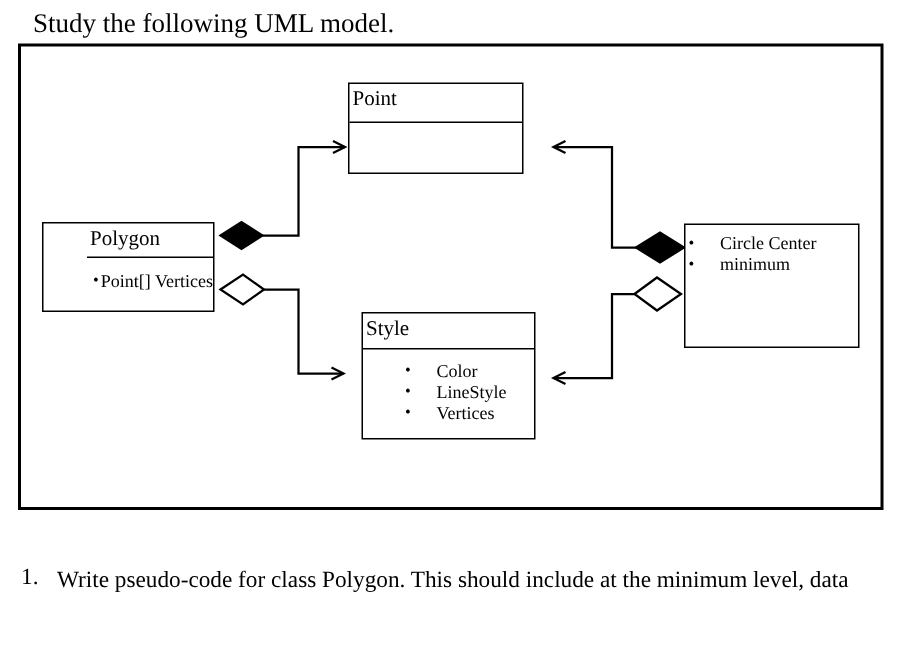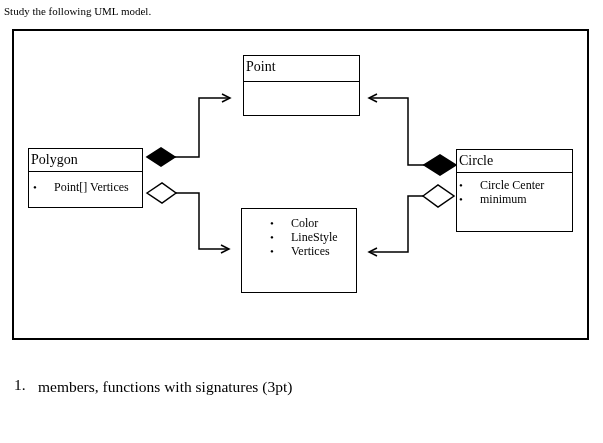--- a/index.html
+++ b/index.html
@@ -7,22 +7,22 @@
   body {
     width: 603px; height: 443px;
     font-family: "Liberation Serif", "DejaVu Serif", serif;
     color: #000000;
     position: relative;
     overflow: hidden;
   }
   .page { position: absolute; inset: 0; width: 603px; height: 443px; }
 
   .doc-title {
-    position: absolute; left: 4px; top: 5px;
-    font-size: 11px; white-space: nowrap;
+    position: absolute; left: 22px; top: 5px;
+    font-size: 18px; white-space: nowrap;
   }
 
   .frame {
     position: absolute; left: 12px; top: 29px;
     width: 577px; height: 311px;
     border: 2px solid #000000;
     background: #ffffff;
   }
 
   svg.overlay {
@@ -42,23 +42,23 @@
   .uml-title {
     border-bottom: 1.5px solid #000000;
     font-size: 14px; line-height: 1.25;
     padding: 2px 0 0 2px;
     white-space: nowrap; overflow: hidden;
   }
   .uml-body { font-size: 12px; }
   .attr { display: flex; line-height: 14px; white-space: nowrap; }
   .bullet { display: inline-block; width: 21px; font-size: 11px; line-height: 14px; }
 
-  #cls-point  { left: 243px; top: 55px;  width: 117px; height: 61px; }
+  #cls-point  { left: 232px; top: 55px;  width: 117px; height: 61px; }
   #cls-point .uml-title { height: 26px; }
-  #cls-polygon { left: 28px; top: 148px; width: 115px; height: 60px; }
+  #cls-polygon { left: 28px; top: 148px; width: 115px; height: 60px; padding-left: 29px; }
   #cls-polygon .uml-title { height: 23px; }
   #cls-polygon .uml-body { padding: 8px 0 0 4px; }
   #cls-style  { left: 241px; top: 208px; width: 116px; height: 85px; }
   #cls-style .uml-title { height: 24px; }
   #cls-style .uml-body { padding: 7px 0 0 28px; }
   #cls-circle { left: 456px; top: 149px; width: 117px; height: 83px; }
   #cls-circle .uml-title { height: 23px; }
   #cls-circle .uml-body { padding: 5px 0 0 2px; }
 
   .question {
@@ -105,50 +105,50 @@
     <div class="uml-title">Polygon</div>
     <div class="uml-body">
       <div class="attr">
         <span class="bullet">•</span>
         <span class="attr-text">Point[] Vertices</span>
       </div>
     </div>
   </div>
 
   <div class="uml-class" id="cls-style">
+    <div class="uml-title">Style</div>
     <div class="uml-body">
       <div class="attr">
         <span class="bullet">•</span>
         <span class="attr-text">Color</span>
       </div>
       <div class="attr">
         <span class="bullet">•</span>
         <span class="attr-text">LineStyle</span>
       </div>
       <div class="attr">
         <span class="bullet">•</span>
         <span class="attr-text">Vertices</span>
       </div>
     </div>
   </div>
 
   <div class="uml-class" id="cls-circle">
-    <div class="uml-title">Circle</div>
     <div class="uml-body">
       <div class="attr">
         <span class="bullet">•</span>
         <span class="attr-text">Circle Center</span>
       </div>
       <div class="attr">
         <span class="bullet">•</span>
         <span class="attr-text">minimum</span>
       </div>
     </div>
   </div>
 
   <div class="question">
     <div class="q-num">1.</div>
     <div>
-      <div class="q-line">members, functions with signatures (3pt)</div>
+      <div class="q-line">Write pseudo-code for class Polygon. This should include at the minimum level, data</div>
     </div>
   </div>
 
 </div>
 
 </body></html>

